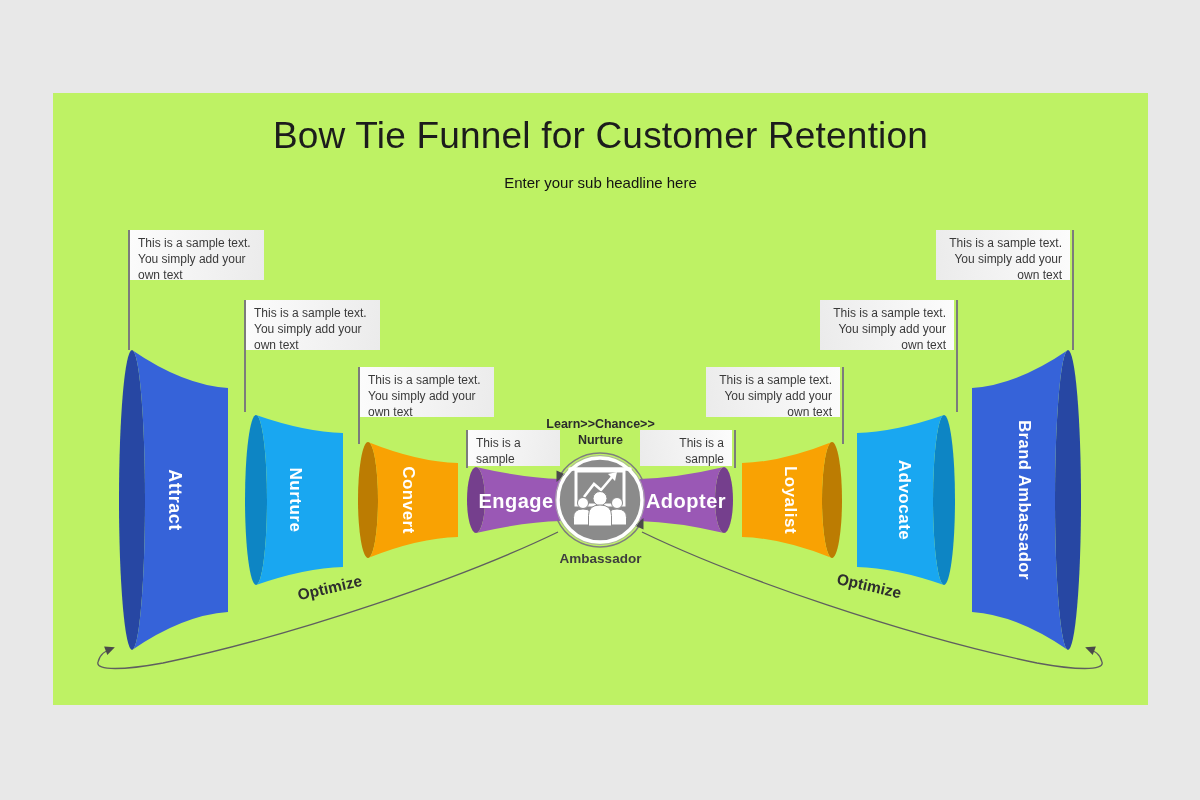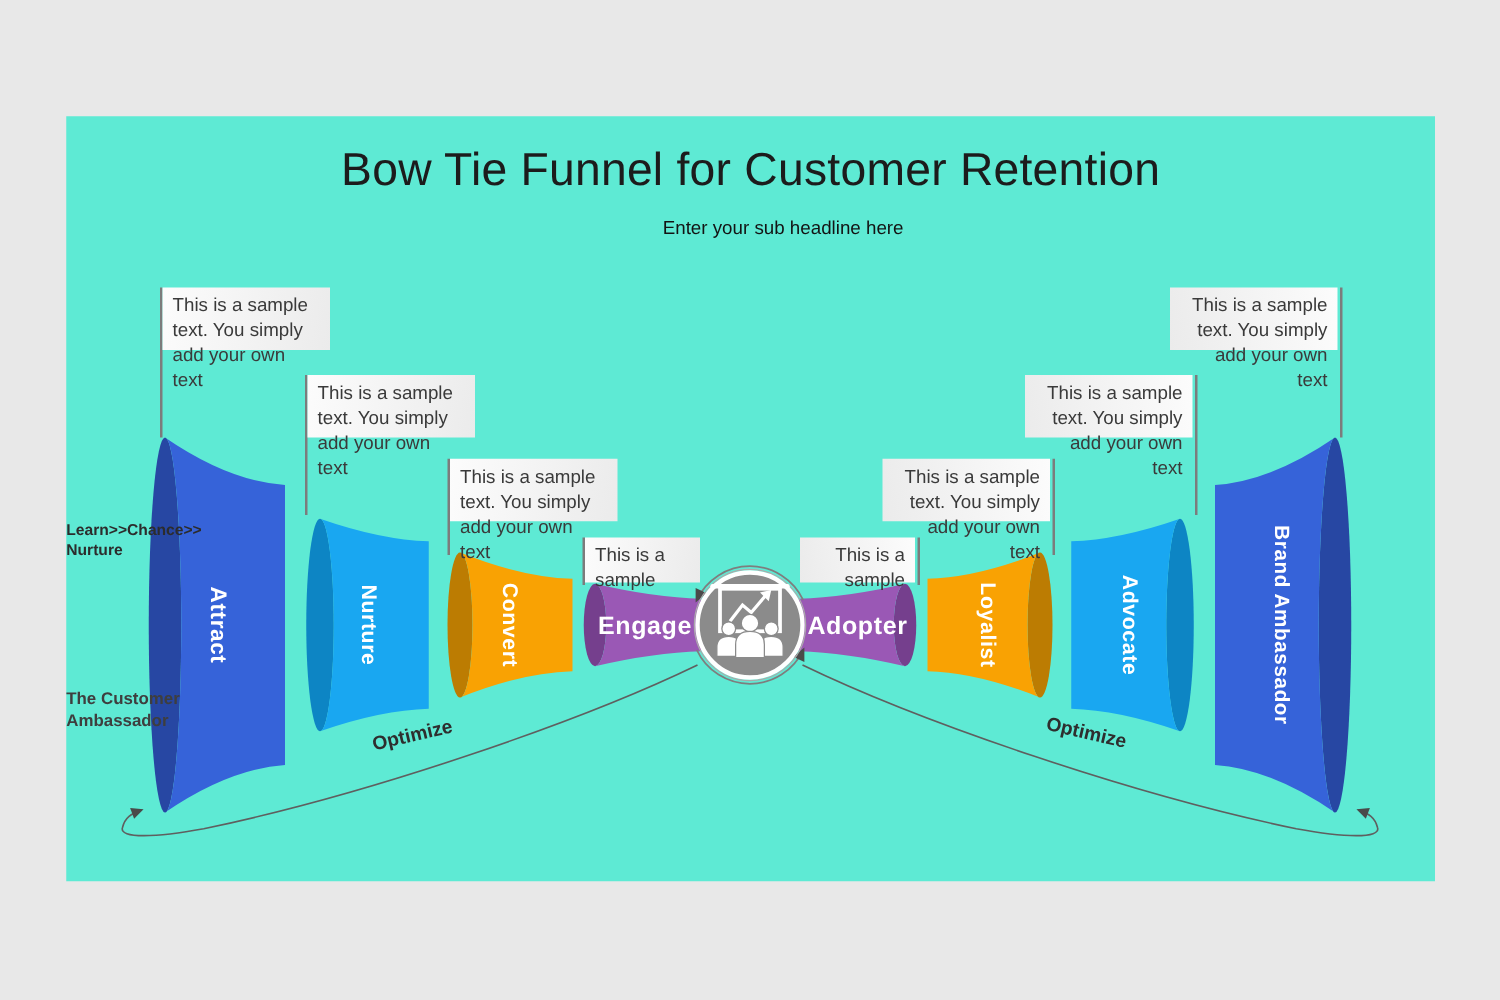--- a/index.html
+++ b/index.html
@@ -3,42 +3,42 @@
 <meta charset="utf-8">
 <style>
   html,body{margin:0;padding:0;}
   body{
     width:1200px;height:800px;position:relative;overflow:hidden;
     background:#e8e8e8;
     font-family:"Liberation Sans", sans-serif;
   }
   .slide{
     position:absolute;left:53px;top:93px;width:1095px;height:612px;
-    background:#5eead4;
+    background:#bef264;
   }
   .title{
     position:absolute;top:22px;left:0;width:100%;margin:0;
     text-align:center;font-size:37px;font-weight:400;color:#1c1c1c;
     letter-spacing:0.2px;
   }
   .subtitle{
     position:absolute;top:81px;left:0;width:100%;
-    text-align:center;font-size:15px;color:#131313;padding-left:26px;
+    text-align:center;font-size:15px;color:#131313;
   }
   .funnel-svg{position:absolute;left:0;top:0;width:1095px;height:612px;}
   .callout{
     position:absolute;box-sizing:border-box;
-    font-size:15px;line-height:1.34;color:#3a3a3a;
+    font-size:12px;line-height:1.34;color:#3a3a3a;
     background:linear-gradient(100deg,#fcfcfc 0%,#ebebeb 100%);
     padding:5px 8px;
   }
   .callout.right{text-align:right;background:linear-gradient(260deg,#fcfcfc 0%,#ebebeb 100%);}
   .cline{position:absolute;width:1.5px;background:#7c7c7c;}
   .center-label{
-    position:absolute;left:0;width:100%;text-align:left;
+    position:absolute;left:0;width:100%;text-align:center;
     font-weight:bold;color:#2c2c2c;
   }
   #learn-label{top:324px;font-size:12.5px;line-height:1.25;}
   #custexp-label{top:457px;font-size:13.5px;color:#3e3e3e;line-height:1.3;}
   svg text{font-family:"Liberation Sans", sans-serif;}
   .stage-label{fill:#ffffff;font-weight:bold;letter-spacing:0.5px;}
   .optimize-label{fill:#2e2e2e;font-weight:bold;font-size:15.5px;}
 </style>
 </head>
 <body>
@@ -131,17 +131,16 @@
   <div class="callout right" style="left:587px;top:337px;width:92px;height:36px">This is a sample</div>
   <div class="callout right" style="left:653px;top:274px;width:134px;height:50px">This is a sample text. You simply add your own text</div>
   <div class="callout right" style="left:767px;top:207px;width:134px;height:50px">This is a sample text. You simply add your own text</div>
   <div class="callout right" style="left:883px;top:137px;width:134px;height:50px">This is a sample text. You simply add your own text</div>
 
   <div class="center-label" id="learn-label">
     <div>Learn&gt;&gt;Chance&gt;&gt;</div>
     <div>Nurture</div>
   </div>
   <div class="center-label" id="custexp-label">
-    <div>The Customer</div>
     <div>Ambassador</div>
   </div>
 
 </div>
 
 </body></html>

